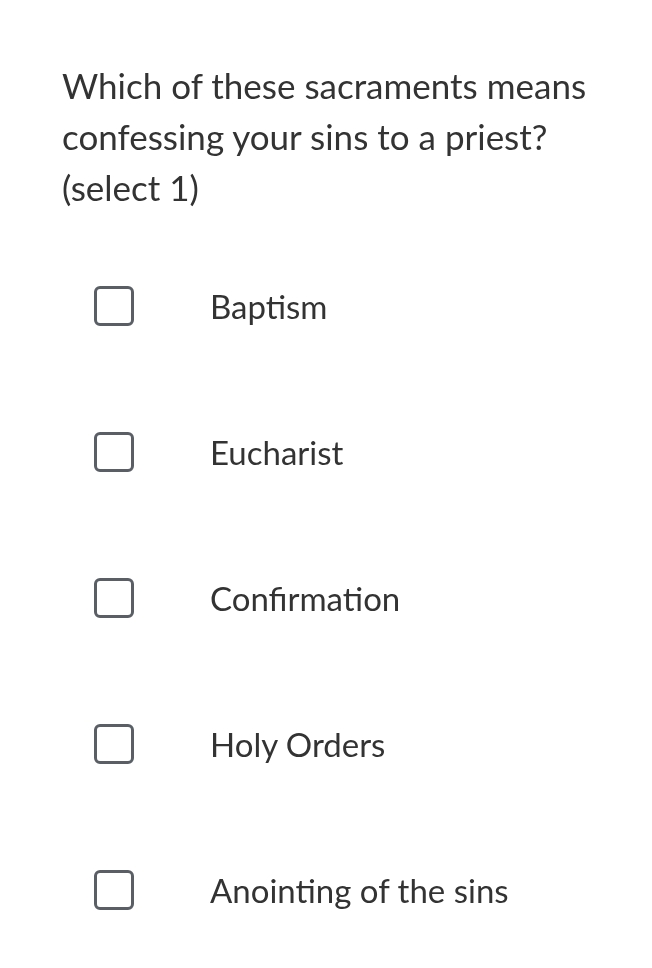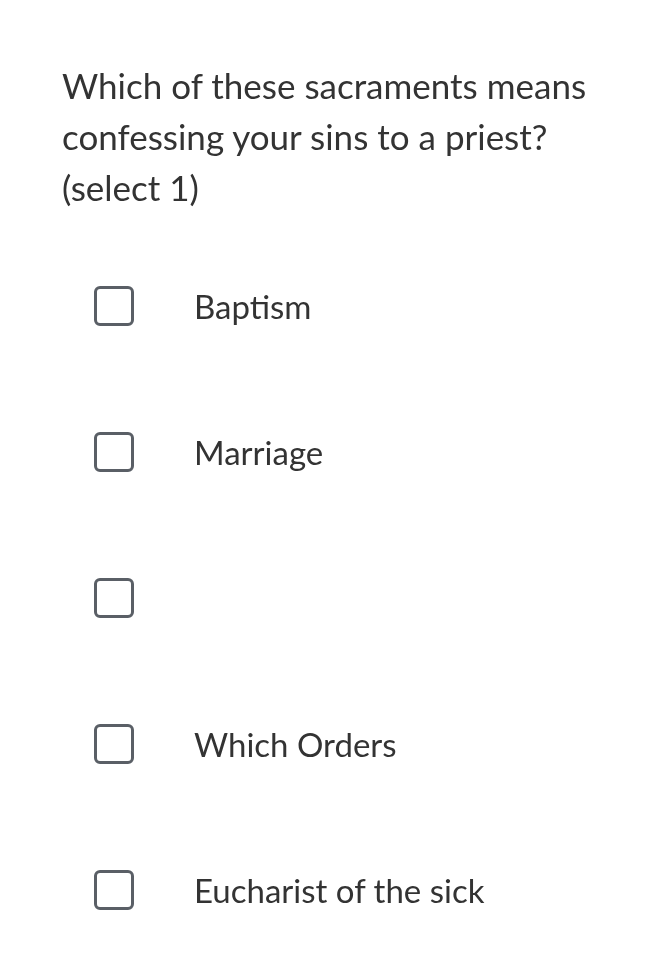--- a/index.html
+++ b/index.html
@@ -23,21 +23,21 @@
       font-weight: 400;
     }
     .options {
       display: flex;
       flex-direction: column;
       gap: 42px;
     }
     .option {
       display: flex;
       align-items: center;
-      gap: 28px;
+      gap: 44px;
     }
     .checkbox {
       width: 40px;
       height: 40px;
       border: 3px solid #5a5f66;
       border-radius: 6px;
       background: #ffffff;
       flex-shrink: 0;
       cursor: pointer;
     }
@@ -52,26 +52,27 @@
 
 <div class="question">Which of these sacraments means confessing your sins to a priest? (select 1)</div>
 
 <div class="options">
   <div class="option">
     <div class="checkbox"></div>
     <div class="option-label">Baptism</div>
   </div>
   <div class="option">
     <div class="checkbox"></div>
-    <div class="option-label">Marriage</div>
+    <div class="option-label">Eucharist</div>
   </div>
   <div class="option">
     <div class="checkbox"></div>
+    <div class="option-label">Confirmation</div>
   </div>
   <div class="option">
     <div class="checkbox"></div>
-    <div class="option-label">Which Orders</div>
+    <div class="option-label">Holy Orders</div>
   </div>
   <div class="option">
     <div class="checkbox"></div>
-    <div class="option-label">Eucharist of the sick</div>
+    <div class="option-label">Anointing of the sins</div>
   </div>
 </div>
 
 </body></html>

